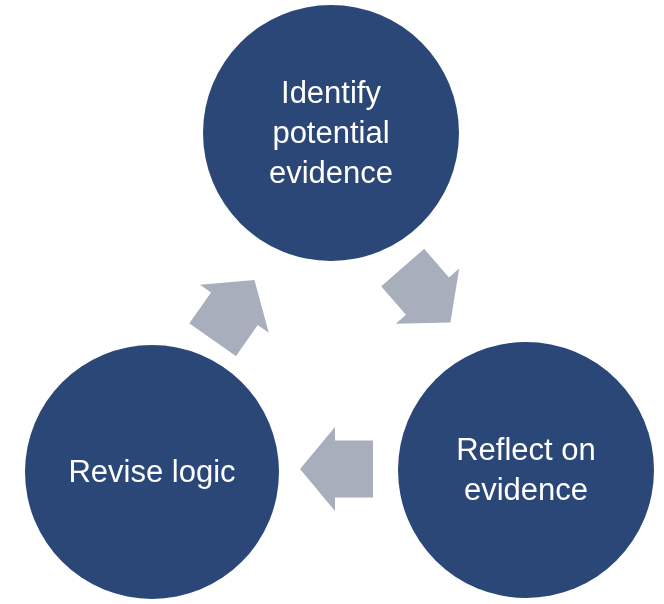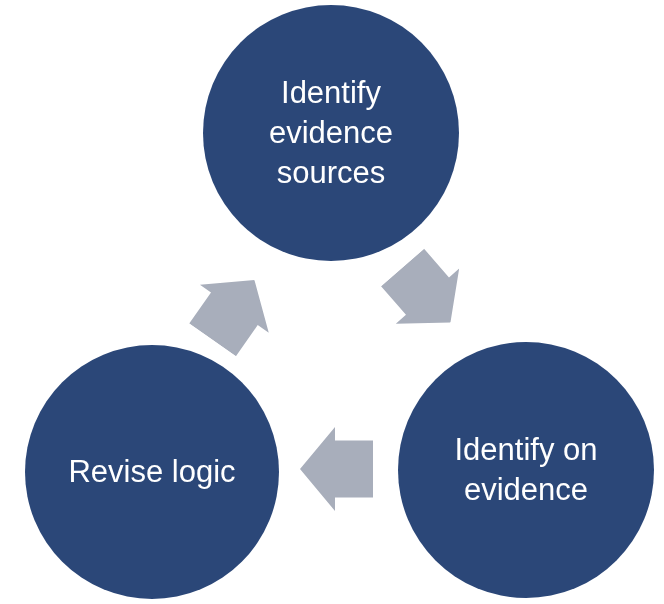--- a/index.html
+++ b/index.html
@@ -47,28 +47,28 @@
   .arrow-revise-identify  { left: 197px; top: 268px; transform: rotate(-55deg); }
 </style>
 </head>
 <body>
 
 <div class="canvas">
 
   <div class="node node-identify">
     <div class="label">
       <span>Identify</span>
+      <span>potential</span>
       <span>evidence</span>
-      <span>sources</span>
     </div>
   </div>
 
   <div class="node node-reflect">
     <div class="label">
-      <span>Identify on</span>
+      <span>Reflect on</span>
       <span>evidence</span>
     </div>
   </div>
 
   <div class="node node-revise">
     <div class="label">
       <span>Revise logic</span>
     </div>
   </div>
 

